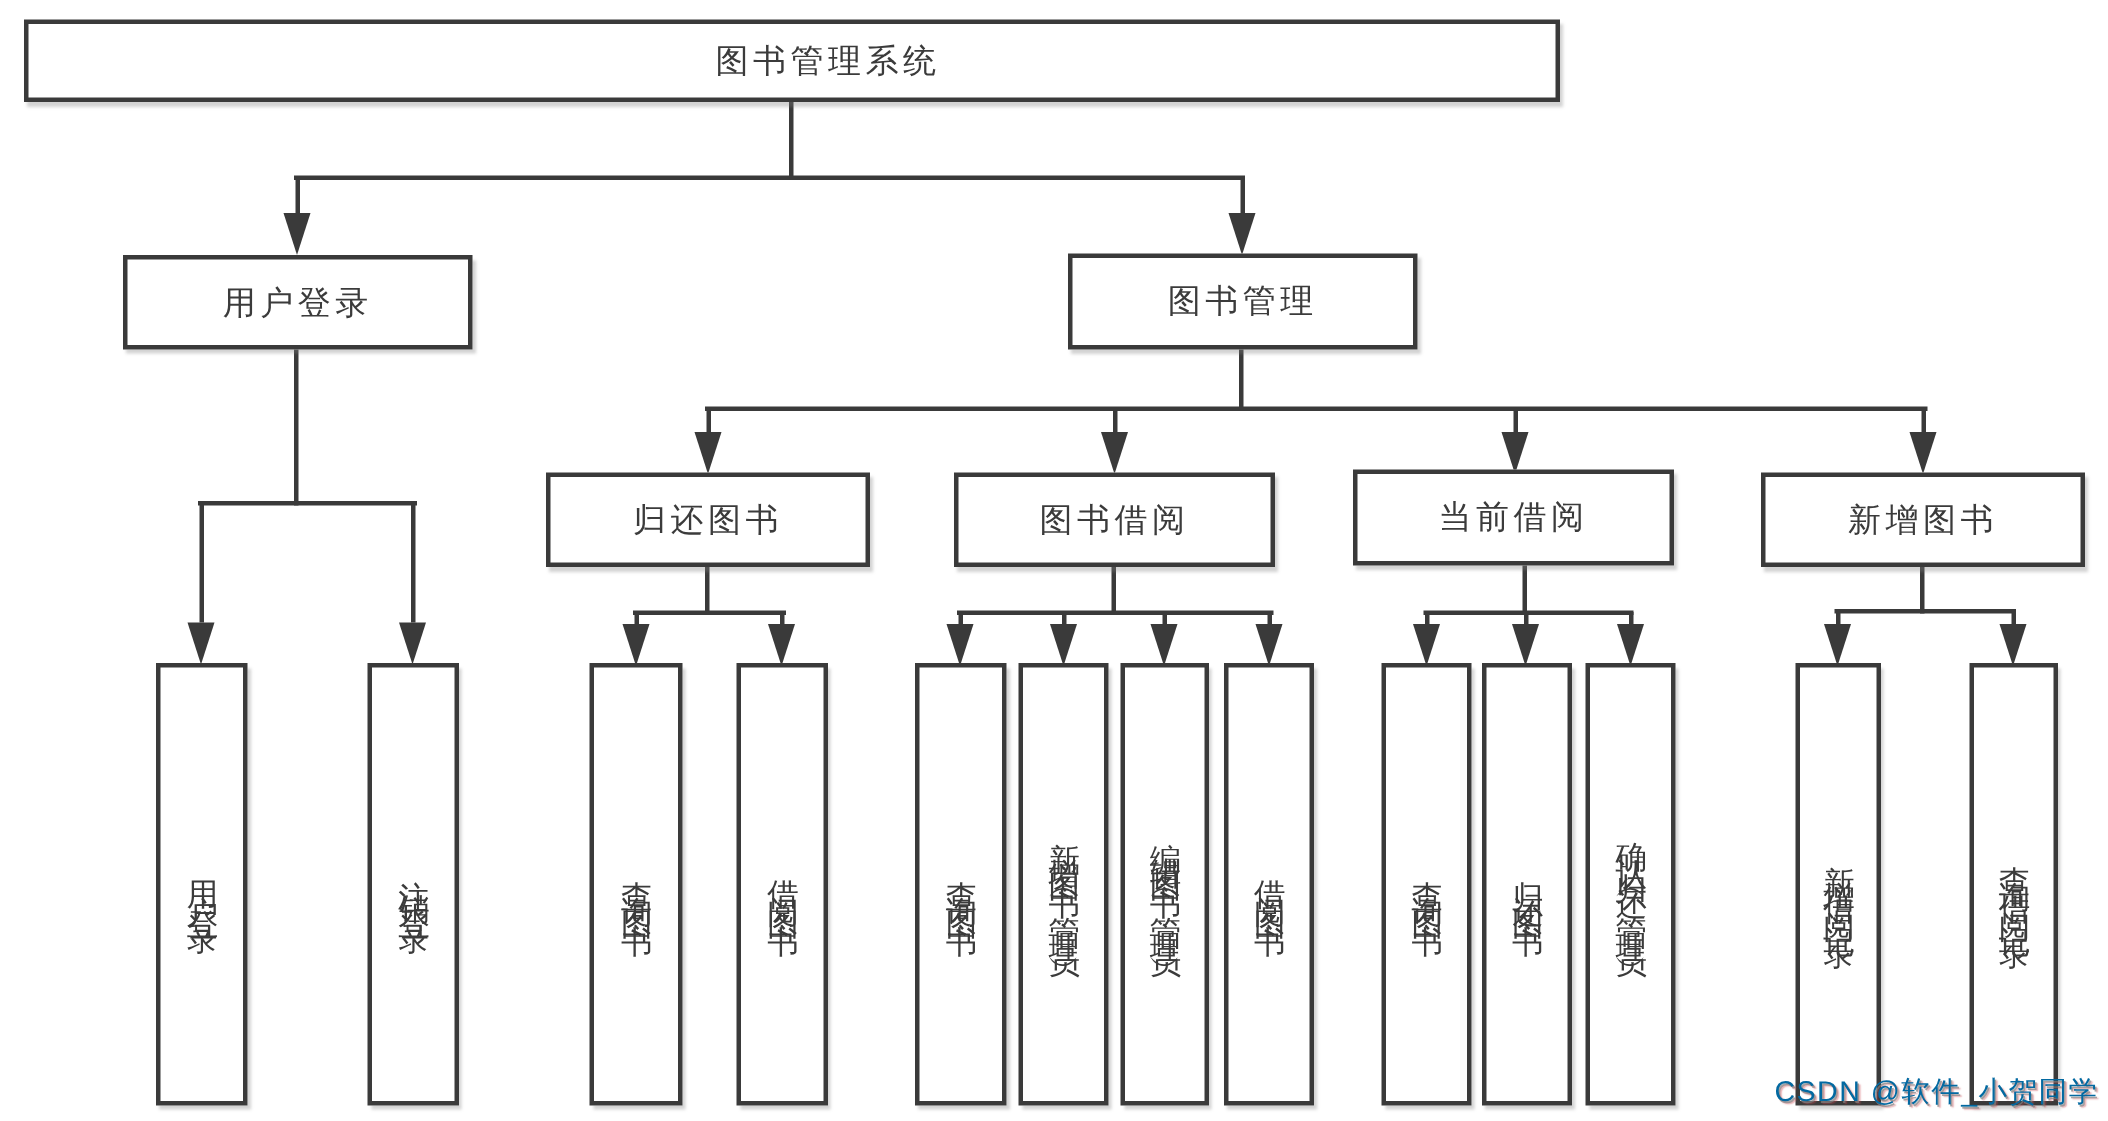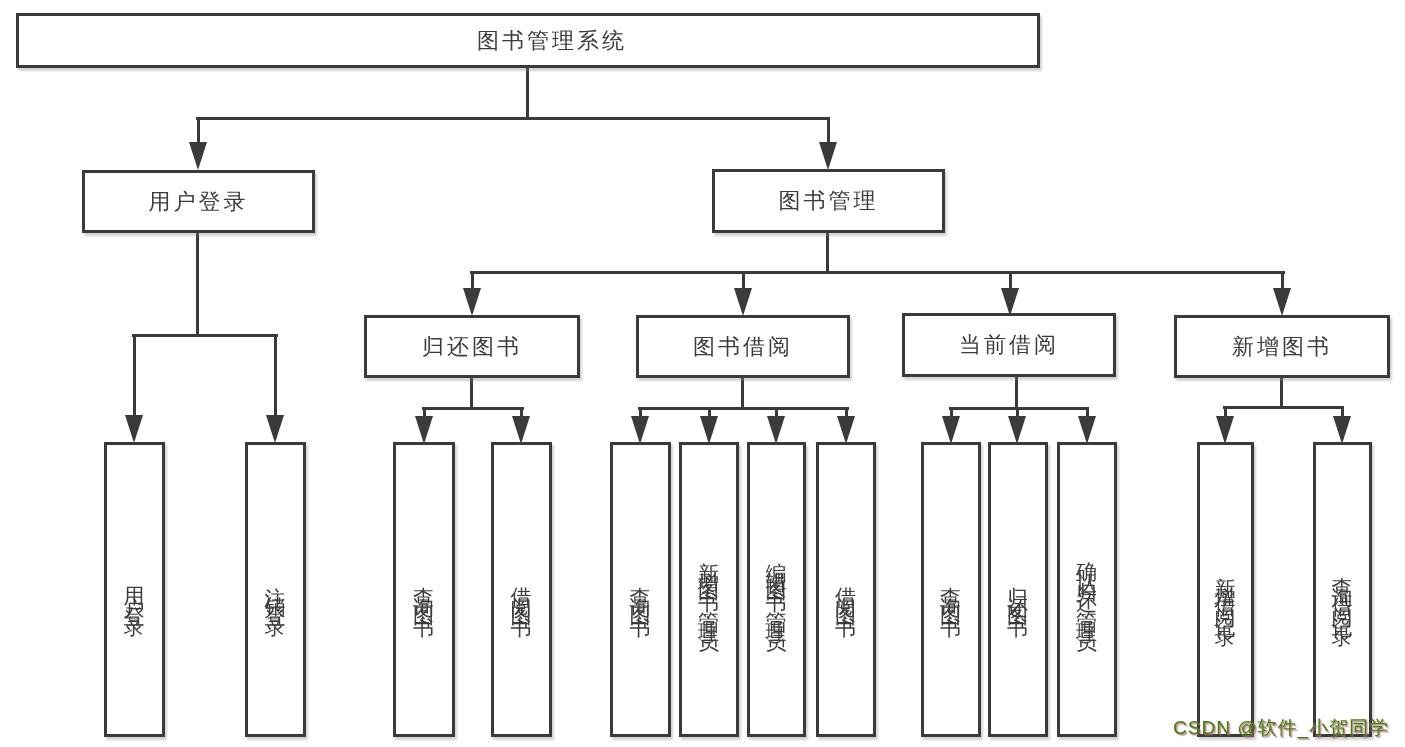--- a/index.html
+++ b/index.html
@@ -25,22 +25,22 @@
     display:flex; flex-direction:column; align-items:center;
   }
   .arrow .stem { width:3px; background:#3a3a3a; }
   .arrow .head {
     width:0; height:0;
     border-left:9px solid transparent;
     border-right:9px solid transparent;
     border-top:28px solid #3a3a3a;
   }
   .watermark {
-    position:absolute; right:16px; bottom:6px;
-    font-size:19px; color:#4d7c0f; letter-spacing:1px;
+    position:absolute; right:6px; bottom:6px;
+    font-size:19px; color:#0369a1; letter-spacing:1px;
     text-shadow:1px 1px 0 rgba(130,130,130,0.7), 2px 2px 1px rgba(199,70,80,0.45);
     white-space:nowrap;
   }
 </style>
 </head>
 <body>
 
 <div class="canvas">
 
   <div class="line" style="left:526px; top:66px;  width:3px;   height:53px;"></div>

